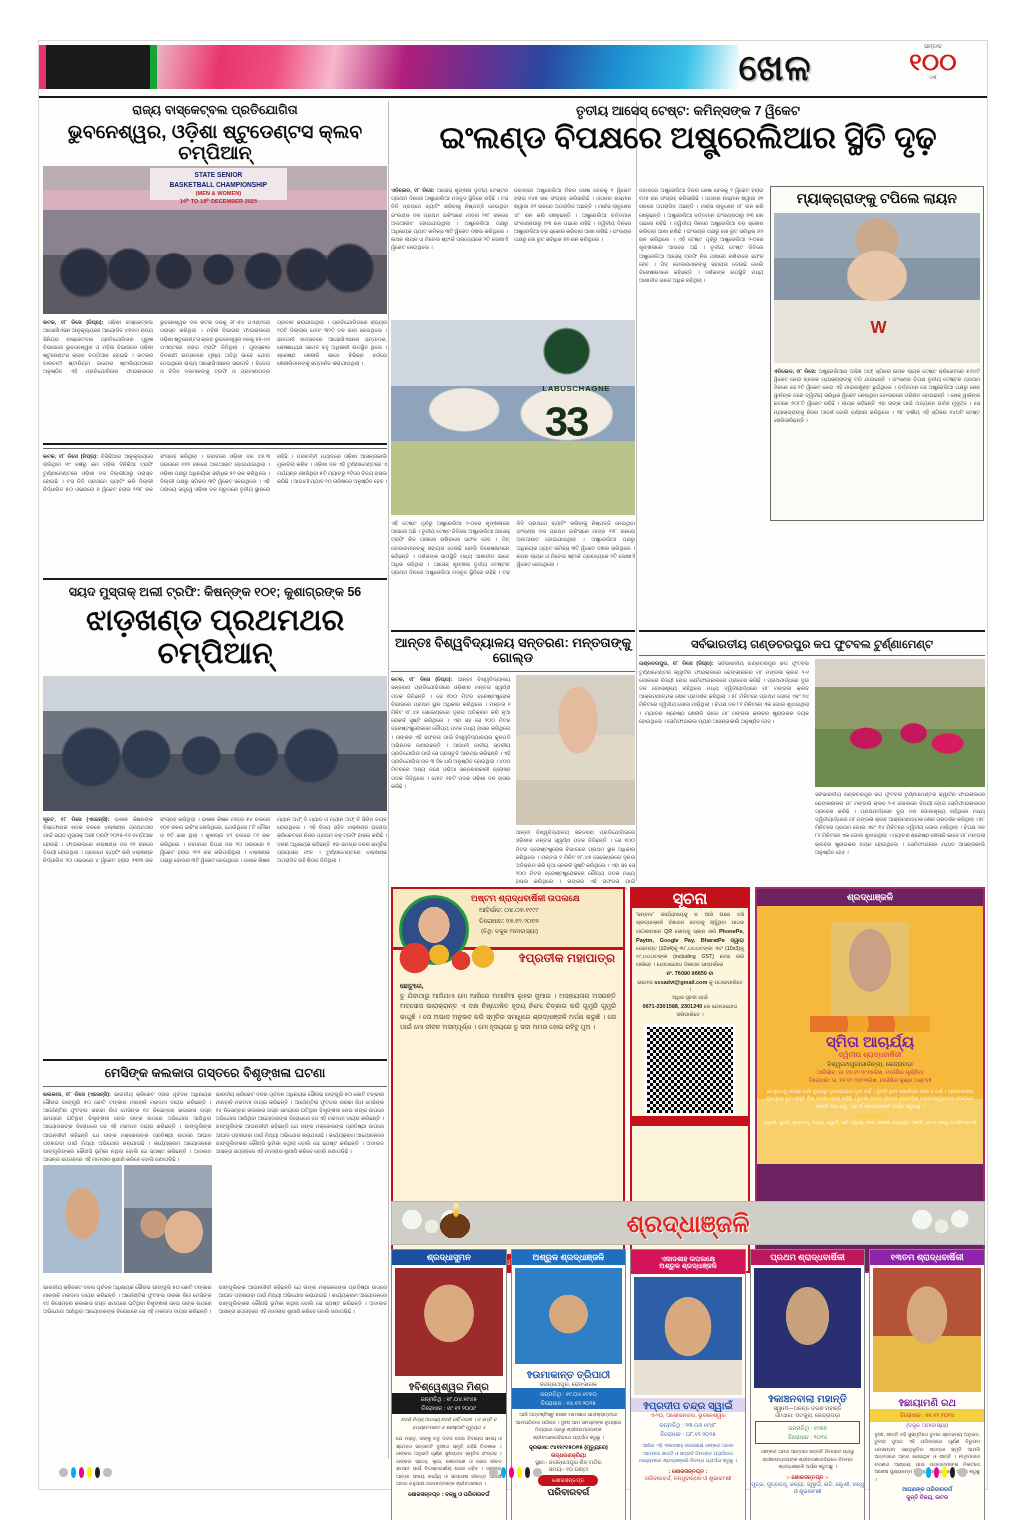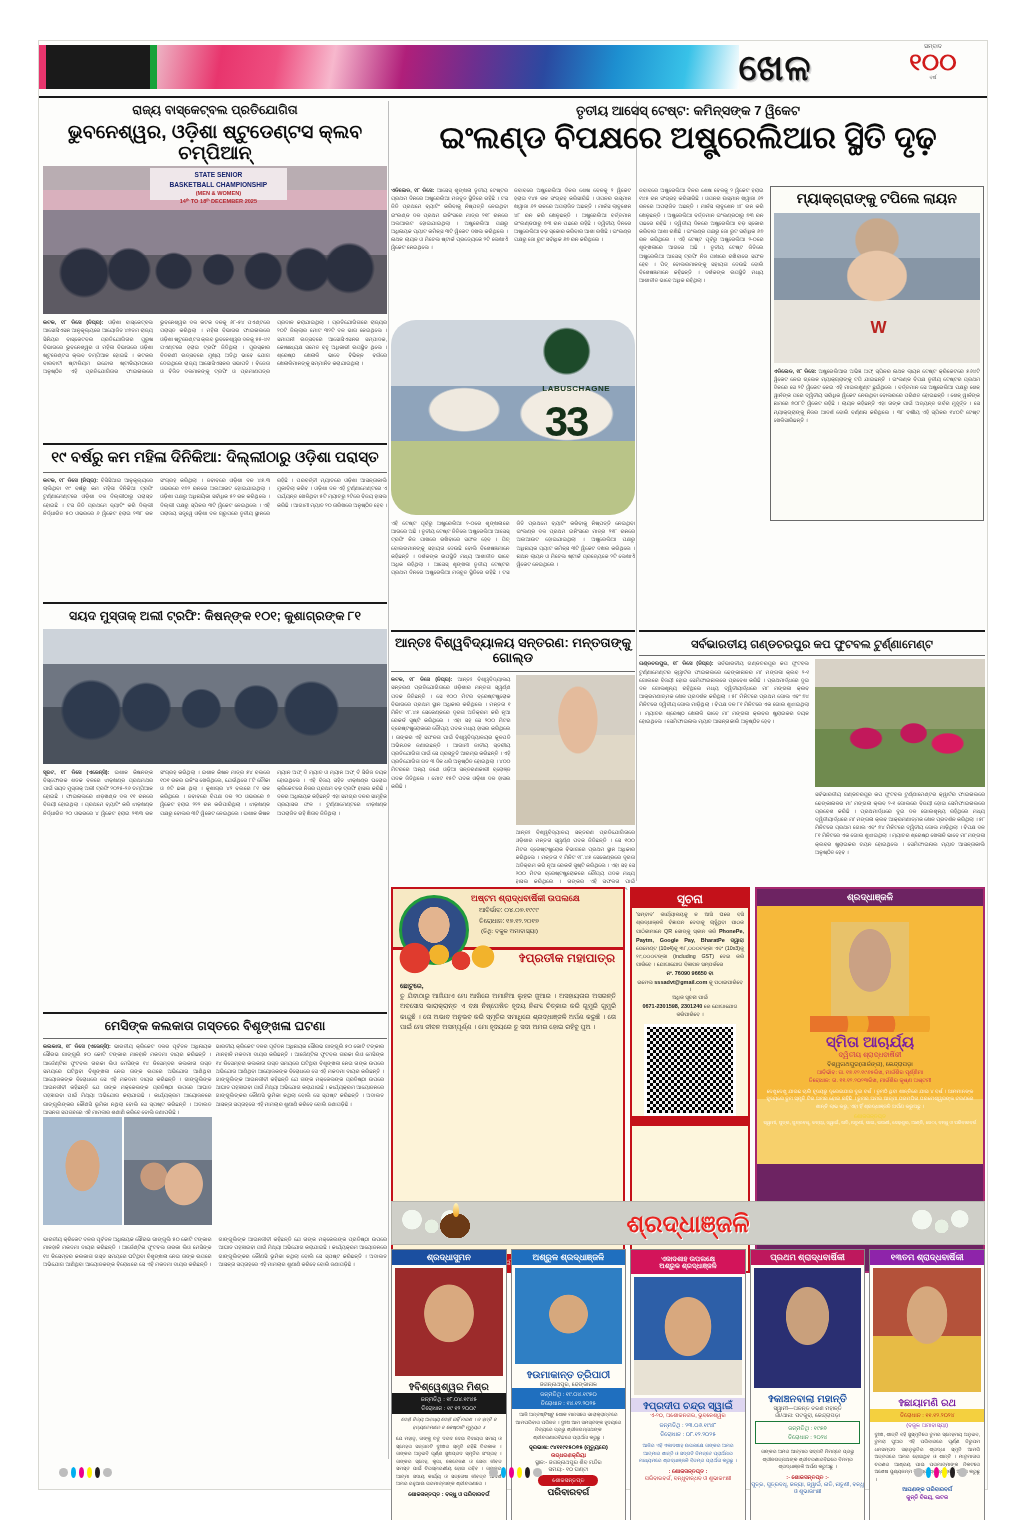--- a/index.html
+++ b/index.html
@@ -194,21 +194,21 @@
     position:absolute;left:7px;top:92px;right:7px;font-size:6.6px;line-height:1.55;
     color:#1a1a1a;text-align:justify;
   }
   .ad-pratik .msg .sal{font-weight:bold;}
   .ad-pratik .footstrip{
     position:absolute;left:0;right:0;bottom:0;height:17px;background:#c4111a;color:#fff;
     font-size:6.6px;display:flex;align-items:center;justify-content:center;
   }
   .ad-suchana{width:120px;background:#fdf6dd;border:2px solid #c4111a;}
   .ad-suchana .hd{
-    height:19px;background:#c4111a;color:#fff;font-size:12px;font-weight:bold;
+    height:19px;background:#c4111a;color:#fff;font-size:16px;font-weight:bold;
     display:flex;align-items:center;justify-content:center;
   }
   .ad-suchana .txt{
     padding:3px 4px;font-size:5.3px;line-height:1.5;color:#1a1a1a;text-align:justify;
   }
   .ad-suchana .txt b{font-size:5.5px;}
   .ad-suchana .ctr{text-align:center;}
   .ad-suchana .qr{
     width:86px;height:86px;margin:2px auto 0;
     background:
@@ -334,30 +334,30 @@
         <div class="l4">14ᵗʰ TO 18ᵗʰ DECEMBER 2025</div>
       </div>
     </div>
 
     <div class="body-txt cols3" style="margin-top:4px;height:120px;">
       <b>କଟକ, ୧୮ ଡିସେ (ନିପ୍ର):</b>
       <span>ଓଡ଼ିଶା ବାସ୍କେଟ୍‌ବଲ ଆସୋସିଏସନ ଆନୁକୂଲ୍ୟରେ ଆୟୋଜିତ ୪୭ତମ ରାଜ୍ୟ ସିନିୟର ବାସ୍କେଟବଲ ପ୍ରତିଯୋଗିତାର ପୁରୁଷ ବିଭାଗରେ ଭୁବନେଶ୍ୱର ଓ ମହିଳା ବିଭାଗରେ ଓଡ଼ିଶା ଷ୍ଟୁଡେଣ୍ଟସ କ୍ଲବ ଚମ୍ପିଆନ ହୋଇଛି । କଟକର ବାରବାଟୀ ଷ୍ଟାଡିୟମ ଇନ୍ଦୋର ଷ୍ଟାଡିୟମଠାରେ ଅନୁଷ୍ଠିତ ଏହି ପ୍ରତିଯୋଗିତାର ଫାଇନାଲରେ ଭୁବନେଶ୍ୱର ଦଳ କଟକ ଦଳକୁ ୬୮-୫୪ ପଏଣ୍ଟରେ ପରାସ୍ତ କରିଥିଲା । ମହିଳା ବିଭାଗର ଫାଇନାଲରେ ଓଡ଼ିଶା ଷ୍ଟୁଡେଣ୍ଟସ କ୍ଲବ ଭୁବନେଶ୍ୱର ଦଳକୁ ୫୫-୪୧ ପଏଣ୍ଟରେ ହରାଇ ଟ୍ରଫି ଜିତିଥିଲା । ପୁରସ୍କାର ବିତରଣୀ ଉତ୍ସବରେ ମୁଖ୍ୟ ଅତିଥି ଭାବେ ଯୋଗ ଦେଇଥିଲେ ରାଜ୍ୟ ଆସୋସିଏସନର ସଭାପତି । ବିଜେତା ଓ ବିଜିତ ଦଳମାନଙ୍କୁ ଟ୍ରଫି ଓ ପ୍ରମାଣପତ୍ର ପ୍ରଦାନ କରାଯାଇଥିଲା । ପ୍ରତିଯୋଗିତାରେ ରାଜ୍ୟର ୨୦ଟି ଜିଲ୍ଲାର ମୋଟ ୩୨ଟି ଦଳ ଭାଗ ନେଇଥିଲେ । ସମାପନୀ ଉତ୍ସବରେ ଆସୋସିଏସନର ସମ୍ପାଦକ, କୋଷାଧ୍ୟକ୍ଷ ସମେତ ବହୁ ଅଧିକାରୀ ଉପସ୍ଥିତ ଥିଲେ । ଶ୍ରେଷ୍ଠ ଖେଳାଳି ଭାବେ ବିଭିନ୍ନ ବର୍ଗରେ ଖେଳାଳିମାନଙ୍କୁ ସମ୍ମାନିତ କରାଯାଇଥିଲା ।</span>
     </div>
 
     <div class="rule thick" style="margin-top:5px;"></div>
-    <div class="hl sm">୧୯ ବର୍ଷରୁ କମ ମହିଳା ଦିନିକିଆ: ଦିଲ୍ଲୀଠାରୁ ଓଡ଼ିଶା ପରାସ୍ତ</div>
     <div class="rule"></div>
     <div class="body-txt cols3" style="height:122px;">
       <b>କଟକ, ୧୮ ଡିସେ (ନିପ୍ର):</b>
       <span>ବିସିସିଆଇ ଆନୁକୂଲ୍ୟରେ ଚାଲିଥିବା ୧୯ ବର୍ଷରୁ କମ ମହିଳା ଦିନିକିଆ ଟ୍ରଫି ଟୁର୍ଣ୍ଣାମେଣ୍ଟରେ ଓଡ଼ିଶା ଦଳ ଦିଲ୍ଲୀଠାରୁ ପରାସ୍ତ ହୋଇଛି । ଟସ ଜିତି ପ୍ରଥମେ ବ୍ୟାଟିଂ କରି ଦିଲ୍ଲୀ ନିର୍ଦ୍ଧାରିତ ୫୦ ଓଭରରେ ୬ ୱିକେଟ ହରାଇ ୨୩୮ ରନ ସଂଗ୍ରହ କରିଥିଲା । ଜବାବରେ ଓଡ଼ିଶା ଦଳ ୪୫.୩ ଓଭରରେ ୧୭୨ ରନରେ ଅଲଆଉଟ ହୋଇଯାଇଥିଲା । ଓଡ଼ିଶା ପକ୍ଷରୁ ଅଧିନାୟିକା ସର୍ବାଧିକ ୫୨ ରନ କରିଥିଲେ । ଦିଲ୍ଲୀ ପକ୍ଷରୁ ସ୍ପିନର ୩ଟି ୱିକେଟ ନେଇଥିଲେ । ଏହି ପରାଜୟ ସତ୍ତ୍ୱେ ଓଡ଼ିଶା ଦଳ ଗ୍ରୁପରେ ତୃତୀୟ ସ୍ଥାନରେ ରହିଛି । ପରବର୍ତ୍ତୀ ମ୍ୟାଚରେ ଓଡ଼ିଶା ଆସନ୍ତାକାଲି ମୁକାବିଲା କରିବ ।</span>
       <span>ଓଡ଼ିଶା ଦଳ ଏହି ଟୁର୍ଣ୍ଣାମେଣ୍ଟରେ ଏ ପର୍ଯ୍ୟନ୍ତ ଖେଳିଥିବା ୫ଟି ମ୍ୟାଚରୁ ୨ଟିରେ ବିଜୟ ହାସଲ କରିଛି । ଆଗାମୀ ମ୍ୟାଚ ୨୦ ତାରିଖରେ ଅନୁଷ୍ଠିତ ହେବ ।</span>
     </div>
 
     <div class="rule thick" style="margin-top:4px;"></div>
-    <div class="kicker">ସୟଦ ମୁସ୍ତାକ୍ ଅଲୀ ଟ୍ରଫି: କିଷନ୍‌ଙ୍କ ୧୦୧; କୁଶାଗ୍ରଙ୍କ ୮୧</div>
+    <div class="kicker">ସୟଦ ମୁସ୍ତାକ୍ ଅଲୀ ଟ୍ରଫି: କିଷନ୍‌ଙ୍କ ୧୦୧; କୁଶାଗ୍ରଙ୍କ 56</div>
+    <div class="hl big">ଝାଡ଼ଖଣ୍ଡ ପ୍ରଥମଥର ଚମ୍ପିଆନ୍</div>
 
     <div class="photo ph-jhark" style="margin-top:3px;"></div>
 
     <div class="body-txt cols3" style="margin-top:4px;height:238px;">
       <b>ସୂରଟ, ୧୮ ଡିସେ (ଏଜେନ୍ସି):</b>
       <span>ଇଶାନ କିଷନଙ୍କ ବିସ୍ଫୋରକ ଶତକ ବଳରେ ଝାଡ଼ଖଣ୍ଡ ପ୍ରଥମଥର ପାଇଁ ସୟଦ ମୁସ୍ତାକ୍ ଅଲୀ ଟ୍ରଫି ୨୦୨୫-୨୬ ଚମ୍ପିଆନ ହୋଇଛି । ଫାଇନାଲରେ ଝାଡ଼ଖଣ୍ଡ ଦଳ ୧୧ ରନରେ ବିଜୟୀ ହୋଇଥିଲା । ପ୍ରଥମେ ବ୍ୟାଟିଂ କରି ଝାଡ଼ଖଣ୍ଡ ନିର୍ଦ୍ଧାରିତ ୨୦ ଓଭରରେ ୪ ୱିକେଟ ହରାଇ ୨୩୩ ରନ ସଂଗ୍ରହ କରିଥିଲା । ଇଶାନ କିଷନ ମାତ୍ର ୫୪ ବଲରେ ୧୦୧ ରନର ଇନିଂସ ଖେଳିଥିଲେ, ଯେଉଁଥିରେ ୮ଟି ଚୌକା ଓ ୭ଟି ଛକା ଥିଲା । କୁଶାଗ୍ର ୪୨ ବଲରେ ୮୧ ରନ କରିଥିଲେ । ଜବାବରେ ବିପକ୍ଷ ଦଳ ୨୦ ଓଭରରେ ୭ ୱିକେଟ ହରାଇ ୨୨୨ ରନ କରିପାରିଥିଲା । ଝାଡ଼ଖଣ୍ଡ ପକ୍ଷରୁ ବୋଲର ୩ଟି ୱିକେଟ ନେଇଥିଲେ । ଇଶାନ କିଷନ ମ୍ୟାନ ଅଫ୍ ଦି ମ୍ୟାଚ ଓ ମ୍ୟାନ ଅଫ୍ ଦି ସିରିଜ ଚୟନ ହୋଇଥିଲେ ।</span>
       <span>ଏହି ବିଜୟ ସହିତ ଝାଡ଼ଖଣ୍ଡ ଘରୋଇ କ୍ରିକେଟରେ ନିଜର ପ୍ରଥମ ବଡ଼ ଟ୍ରଫି ହାସଲ କରିଛି । ଦଳର ଅଧିନାୟକ କହିଛନ୍ତି ଏହା ସମଗ୍ର ଦଳର ସାମୂହିକ ପ୍ରୟାସର ଫଳ । ଟୁର୍ଣ୍ଣାମେଣ୍ଟରେ ଝାଡ଼ଖଣ୍ଡ ଅପରାଜିତ ରହି ଖିତାବ ଜିତିଥିଲା ।</span>
     </div>
 
     <div class="rule thick" style="margin-top:6px;"></div>
@@ -398,21 +398,21 @@
           <b>ଏଡିଲେଡ, ୧୮ ଡିସେ:</b>
           <span>ଆସେସ୍ ଶୃଙ୍ଖଳା ତୃତୀୟ ଟେଷ୍ଟର ପ୍ରଥମ ଦିନରେ ଅଷ୍ଟ୍ରେଲିଆ ମଜବୁତ ସ୍ଥିତିରେ ରହିଛି । ଟସ ଜିତି ପ୍ରଥମେ ବ୍ୟାଟିଂ କରିବାକୁ ନିଷ୍ପତ୍ତି ନେଇଥିବା ଇଂଲଣ୍ଡ ଦଳ ପ୍ରଥମ ଇନିଂସରେ ମାତ୍ର ୨୧୮ ରନରେ ଅଲଆଉଟ ହୋଇଯାଇଥିଲା । ଅଷ୍ଟ୍ରେଲିଆ ପକ୍ଷରୁ ଅଧିନାୟକ ପ୍ୟାଟ କମିନ୍ସ ୩ଟି ୱିକେଟ ଦଖଲ କରିଥିଲେ । ନାଥନ ଲାୟନ ଓ ମିଚେଲ ଷ୍ଟାର୍କ ପ୍ରତ୍ୟେକେ ୨ଟି ଲେଖାଏଁ ୱିକେଟ ନେଇଥିଲେ ।</span>
         </div>
       </div>
       <div style="width:48%;">
         <div class="body-txt" style="height:130px;overflow:hidden;">
           <span>ଜବାବରେ ଅଷ୍ଟ୍ରେଲିଆ ଦିନର ଶେଷ ବେଳକୁ ୨ ୱିକେଟ ହରାଇ ୧୪୫ ରନ ସଂଗ୍ରହ କରିସାରିଛି । ଓପନର ଉସ୍ମାନ ଖୱାଜା ୬୨ ରନରେ ଅପରାଜିତ ଅଛନ୍ତି । ମାର୍ନସ ଲାବୁଶେନ ୪୮ ରନ କରି ଖେଳୁଛନ୍ତି । ଅଷ୍ଟ୍ରେଲିଆ ବର୍ତ୍ତମାନ ଇଂଲଣ୍ଡଠାରୁ ୭୩ ରନ ପଛରେ ରହିଛି । ଦ୍ୱିତୀୟ ଦିନରେ ଅଷ୍ଟ୍ରେଲିଆ ବଡ଼ ସ୍କୋର କରିବାର ଆଶା ରଖିଛି । ଇଂଲଣ୍ଡ ପକ୍ଷରୁ ଜୋ ରୁଟ ସର୍ବାଧିକ ୬୭ ରନ କରିଥିଲେ ।</span>
         </div>
       </div>
     </div>
-    <div class="photo ph-cricket" style="margin-top:4px;border-radius:25px;">
+    <div class="photo ph-cricket" style="margin-top:4px;">
       <div class="nm">LABUSCHAGNE</div>
       <div class="num">33</div>
     </div>
     <div class="body-txt cols2" style="margin-top:4px;height:96px;overflow:hidden;">
       <span>ଏହି ଟେଷ୍ଟ ପୂର୍ବରୁ ଅଷ୍ଟ୍ରେଲିଆ ୨-୦ରେ ଶୃଙ୍ଖଳାରେ ଆଗରେ ଅଛି । ତୃତୀୟ ଟେଷ୍ଟ ଜିତିଲେ ଅଷ୍ଟ୍ରେଲିଆ ଆସେସ୍ ଟ୍ରଫି ନିଜ ପାଖରେ ରଖିବାରେ ସଫଳ ହେବ । ପିଚ୍ ବୋଲରମାନଙ୍କୁ ସହାୟତା ଦେଉଛି ବୋଲି ବିଶେଷଜ୍ଞମାନେ କହିଛନ୍ତି । ଦର୍ଶକଙ୍କ ଉପସ୍ଥିତି ମଧ୍ୟ ଆଶାତୀତ ଭାବେ ଅଧିକ ରହିଥିଲା ।</span>
       <span>ଆସେସ୍ ଶୃଙ୍ଖଳା ତୃତୀୟ ଟେଷ୍ଟର ପ୍ରଥମ ଦିନରେ ଅଷ୍ଟ୍ରେଲିଆ ମଜବୁତ ସ୍ଥିତିରେ ରହିଛି । ଟସ ଜିତି ପ୍ରଥମେ ବ୍ୟାଟିଂ କରିବାକୁ ନିଷ୍ପତ୍ତି ନେଇଥିବା ଇଂଲଣ୍ଡ ଦଳ ପ୍ରଥମ ଇନିଂସରେ ମାତ୍ର ୨୧୮ ରନରେ ଅଲଆଉଟ ହୋଇଯାଇଥିଲା । ଅଷ୍ଟ୍ରେଲିଆ ପକ୍ଷରୁ ଅଧିନାୟକ ପ୍ୟାଟ କମିନ୍ସ ୩ଟି ୱିକେଟ ଦଖଲ କରିଥିଲେ । ନାଥନ ଲାୟନ ଓ ମିଚେଲ ଷ୍ଟାର୍କ ପ୍ରତ୍ୟେକେ ୨ଟି ଲେଖାଏଁ ୱିକେଟ ନେଇଥିଲେ ।</span>
     </div>
   </div>
 
   <div class="col" style="left:600px;top:213px;width:0px;"></div>

